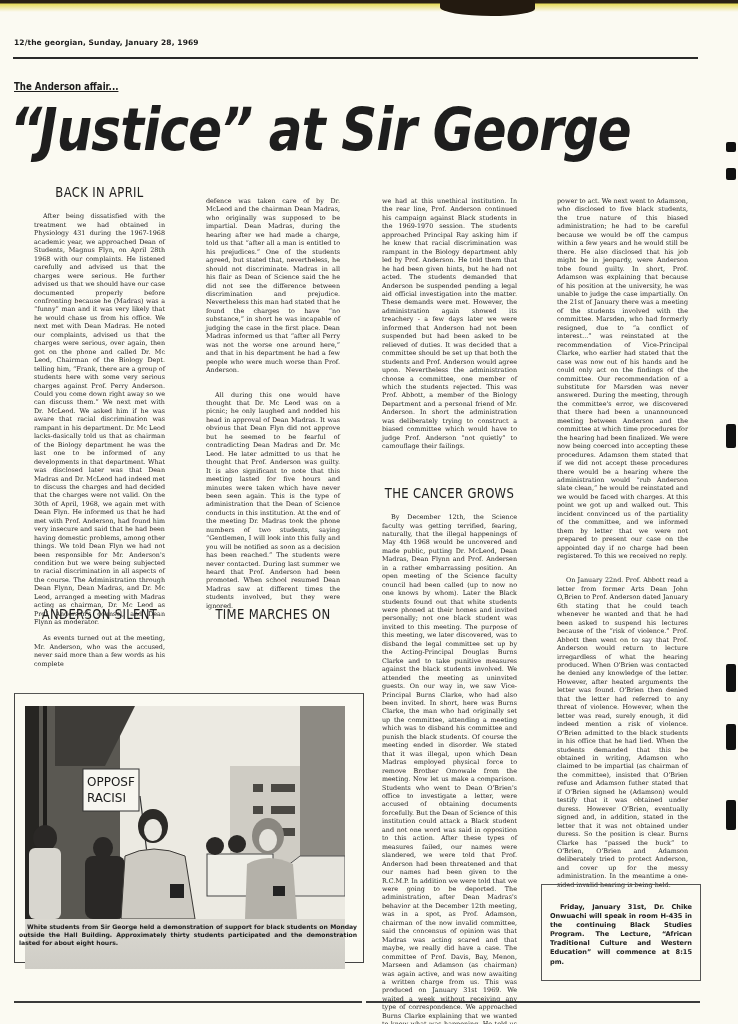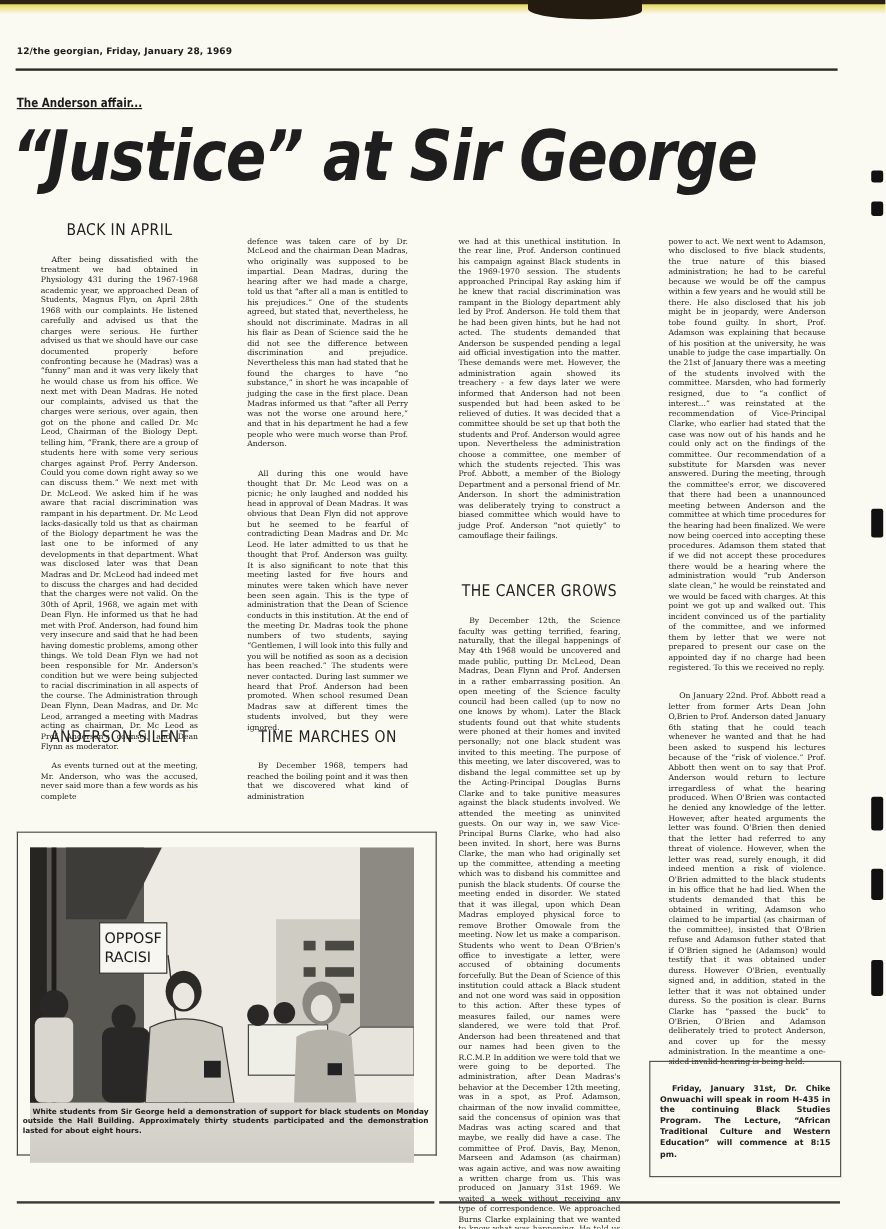--- a/index.html
+++ b/index.html
@@ -78,21 +78,21 @@
 
 <div class="top-tear"></div>
 <div class="tear-blob"></div>
 <div class="right-edge-mark" style="top:142px;height:10px;"></div>
 <div class="right-edge-mark" style="top:168px;height:12px;"></div>
 <div class="right-edge-mark" style="top:424px;height:24px;"></div>
 <div class="right-edge-mark" style="top:664px;height:28px;"></div>
 <div class="right-edge-mark" style="top:724px;height:26px;"></div>
 <div class="right-edge-mark" style="top:800px;height:30px;"></div>
 
-<div class="folio">12/the georgian, Friday, January 28, 1969</div>
+<div class="folio">12/the georgian, Sunday, January 28, 1969</div>
 <div class="rule-top"></div>
 
 <div class="kicker">The Anderson affair...</div>
 <div class="headline">“Justice” at Sir George</div>
 
 <div class="col" id="col1">
   <div class="sec-head">BACK  IN APRIL</div>
   <p>After being dissatisfied with the treatment we had obtained in Physiology 431 during the 1967-1968 academic year, we approached Dean of Students, Magnus Flyn, on April 28th 1968 with our complaints. He listened carefully and advised us that the charges were serious. He further advised us that we should have our case documented properly before confronting because he (Madras) was a “funny” man and it was very likely that he would chase us from his office. We next met with Dean Madras. He noted our complaints, advised us that the charges were serious, over again, then got on the phone and called Dr. Mc Leod, Chairman of the Biology Dept. telling him, “Frank, there are a group of students here with some very serious charges against Prof. Perry Anderson. Could you come down right away so we can discuss them.” We next met with Dr. McLeod. We asked him if he was aware that racial discrimination was rampant in his department. Dr. Mc Leod lacks-dasically told us that as chairman of the Biology department he was the last one to be informed of any developments in that department. What was disclosed later was that Dean Madras and Dr. McLeod had indeed met to discuss the charges and had decided that the charges were not valid. On the 30th of April, 1968, we again met with Dean Flyn. He informed us that he had met with Prof. Anderson, had found him very insecure and said that he had been having domestic problems, among other things. We told Dean Flyn we had not been responsible for Mr. Anderson's condition but we were being subjected to racial discrimination in all aspects of the course. The Administration through Dean Flynn, Dean Madras, and Dr. Mc Leod, arranged a meeting with Madras acting as chairman, Dr. Mc Leod as Prof. Anderson's counsel, and Dean Flynn as moderator.</p>
 </div>
 
@@ -101,21 +101,20 @@
   <p>As events turned out at the meeting, Mr. Anderson, who was the accused, never said more than a few words as his complete</p>
 </div>
 
 <div class="col" id="col2">
   <p style="text-indent:0">defence was taken care of by Dr. McLeod and the chairman Dean Madras, who originally was supposed to be impartial. Dean Madras, during the hearing after we had made a charge, told us that “after all a man is entitled to his prejudices.” One of the students agreed, but stated that, nevertheless, he should not discriminate. Madras in all his flair as Dean of Science said the he did not see the difference between discrimination and prejudice. Nevertheless this man had stated that he found the charges to have “no substance,” in short he was incapable of judging the case in the first place. Dean Madras informed us that “after all Perry was not the worse one around here,” and that in his department he had a few people who were much worse than Prof. Anderson.</p>
   <p class="gap">All during this one would have thought that Dr. Mc Leod was on a picnic; he only laughed and nodded his head in approval of Dean Madras. It was obvious that Dean Flyn did not approve but he seemed to be fearful of contradicting Dean Madras and Dr. Mc Leod. He later admitted to us that he thought that Prof. Anderson was guilty. It is also significant to note that this meeting lasted for five hours and minutes were taken which have never been seen again. This is the type of administration that the Dean of Science conducts in this institution. At the end of the meeting Dr. Madras took the phone numbers of two students, saying “Gentlemen, I will look into this fully and you will be notified as soon as a decision has been reached.” The students were never contacted. During last summer we heard that Prof. Anderson had been promoted. When school resumed Dean Madras saw at different times the students involved, but they were ignored.</p>
 </div>
 
 <div class="col sec-time">
   <div class="sec-head">TIME MARCHES ON</div>
-  <p>By December 1968, tempers had reached the boiling point and it was then that we discovered what kind of administration</p>
 </div>
 
 <div class="col" id="col3">
   <p style="text-indent:0">we had at this unethical institution. In the rear line, Prof. Anderson continued his campaign against Black students in the 1969-1970 session. The students approached Principal Ray asking him if he knew that racial discrimination was rampant in the Biology department ably led by Prof. Anderson. He told them that he had been given hints, but he had not acted. The students demanded that Anderson be suspended pending a legal aid official investigation into the matter. These demands were met. However, the administration again showed its treachery - a few days later we were informed that Anderson had not been suspended but had been asked to be relieved of duties. It was decided that a committee should be set up that both the students and Prof. Anderson would agree upon. Nevertheless the administration choose a committee, one member of which the students rejected. This was Prof. Abbott, a member of the Biology Department and a personal friend of Mr. Anderson. In short the administration was deliberately trying to construct a biased committee which would have to judge Prof. Anderson “not quietly” to camouflage their failings.</p>
   <div style="height:22px"></div>
   <div class="sec-head">THE  CANCER GROWS</div>
   <p>By December 12th, the Science faculty was getting terrified, fearing, naturally, that the illegal happenings of May 4th 1968 would be uncovered and made public, putting Dr. McLeod, Dean Madras, Dean Flynn and Prof. Andersen in a rather embarrassing position. An open meeting of the Science faculty council had been called (up to now no one knows by whom). Later the Black students found out that white students were phoned at their homes and invited personally; not one black student was invited to this meeting. The purpose of this meeting, we later discovered, was to disband the legal committee set up by the Acting-Principal Douglas Burns Clarke and to take punitive measures against the black students involved. We attended the meeting as uninvited guests. On our way in, we saw Vice-Principal Burns Clarke, who had also been invited. In short, here was Burns Clarke, the man who had originally set up the committee, attending a meeting which was to disband his committee and punish the black students. Of course the meeting ended in disorder. We stated that it was illegal, upon which Dean Madras employed physical force to remove Brother Omowale from the meeting. Now let us make a comparison. Students who went to Dean O'Brien's office to investigate a letter, were accused of obtaining documents forcefully. But the Dean of Science of this institution could attack a Black student and not one word was said in opposition to this action. After these types of measures failed, our names were slandered, we were told that Prof. Anderson had been threatened and that our names had been given to the R.C.M.P. In addition we were told that we were going to be deported. The administration, after Dean Madras's behavior at the December 12th meeting, was in a spot, as Prof. Adamson, chairman of the now invalid committee, said the concensus of opinion was that Madras was acting scared and that maybe, we really did have a case. The committee of Prof. Davis, Bay, Menon, Marseen and Adamson (as chairman) was again active, and was now awaiting a written charge from us. This was produced on January 31st 1969. We waited a week without receiving any type of correspondence. We approached Burns Clarke explaining that we wanted to know what was happening. He told us it was now out of his hands and we had the</p>
 </div>
 
 <div class="col" id="col4">

